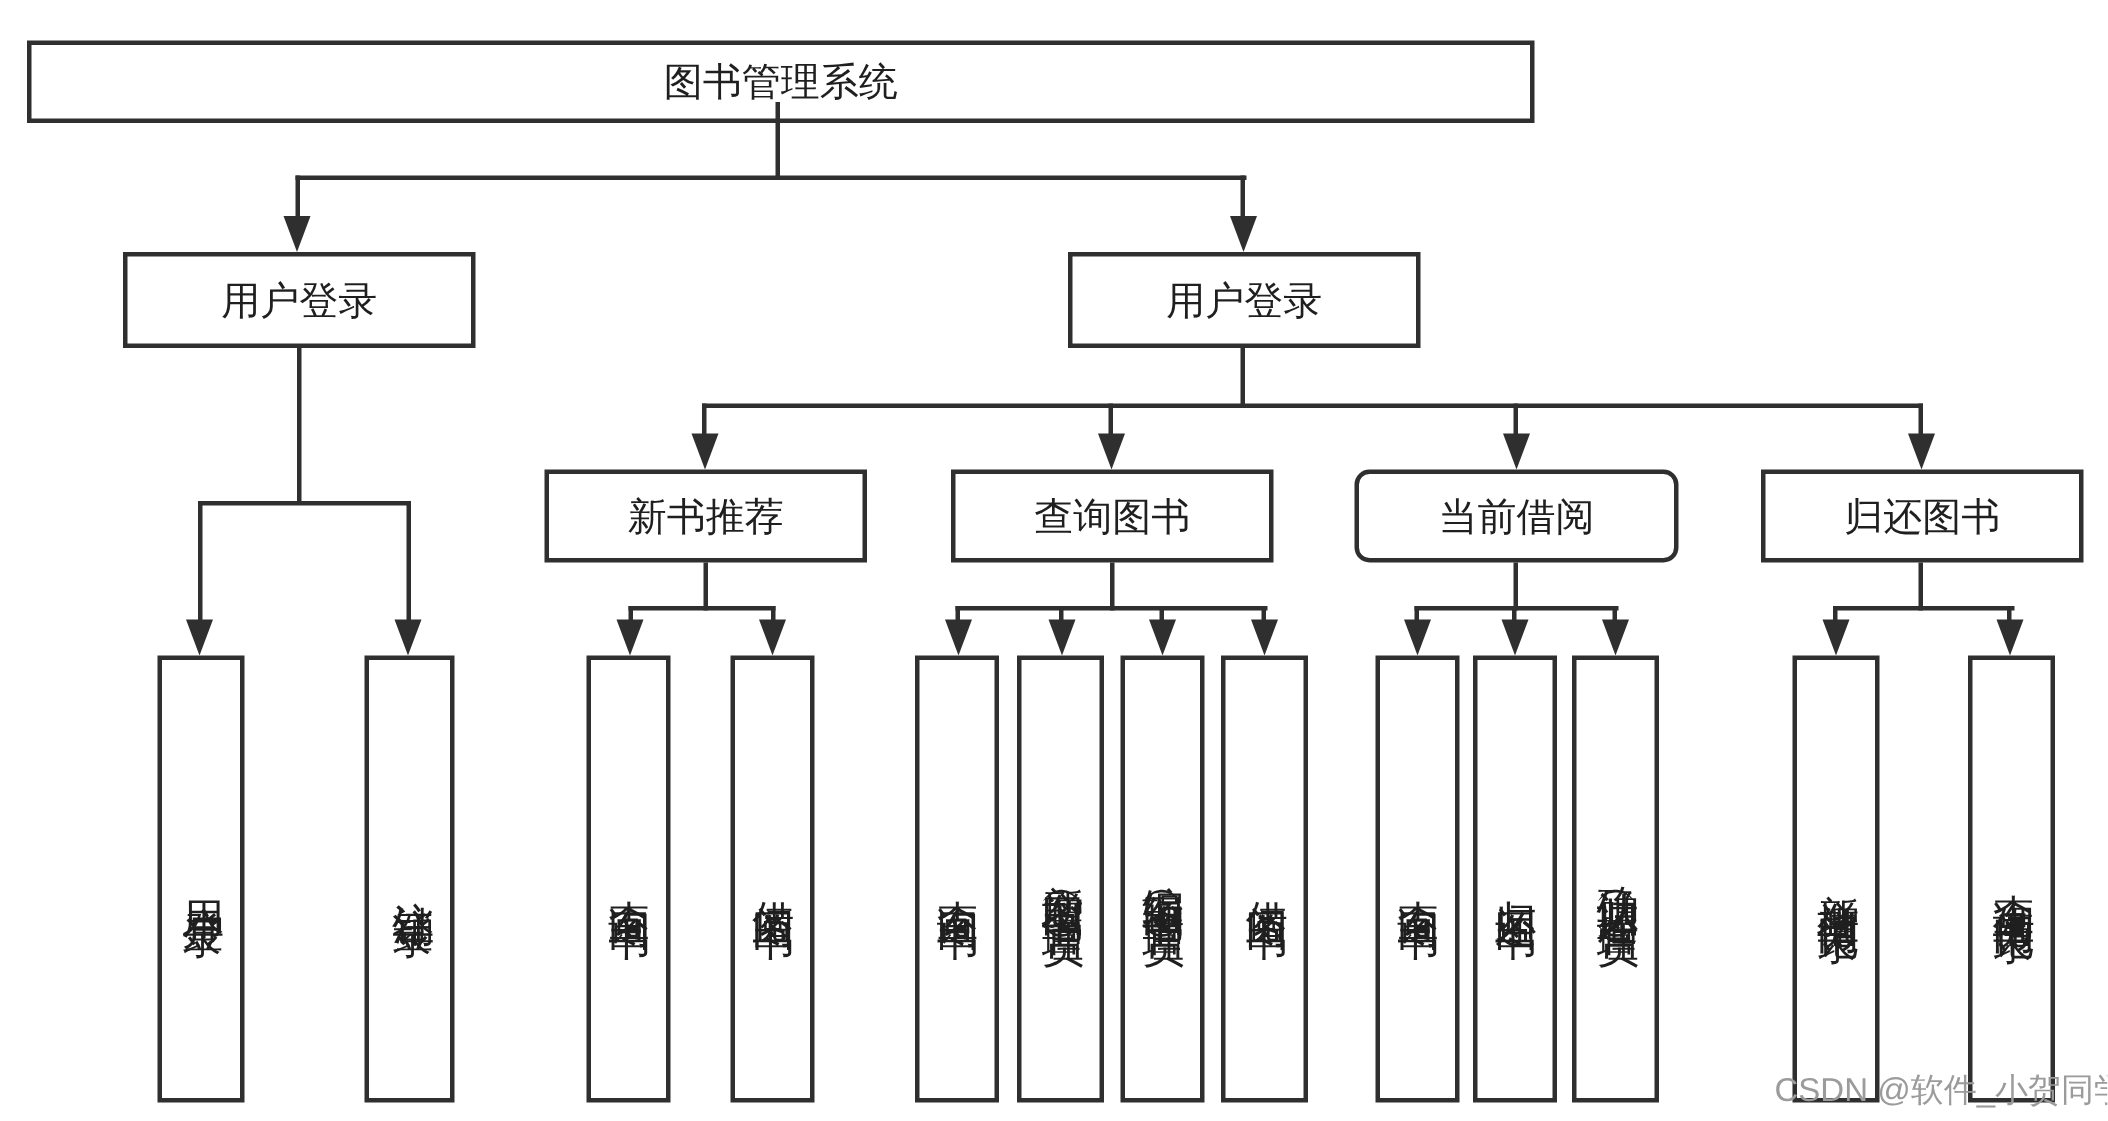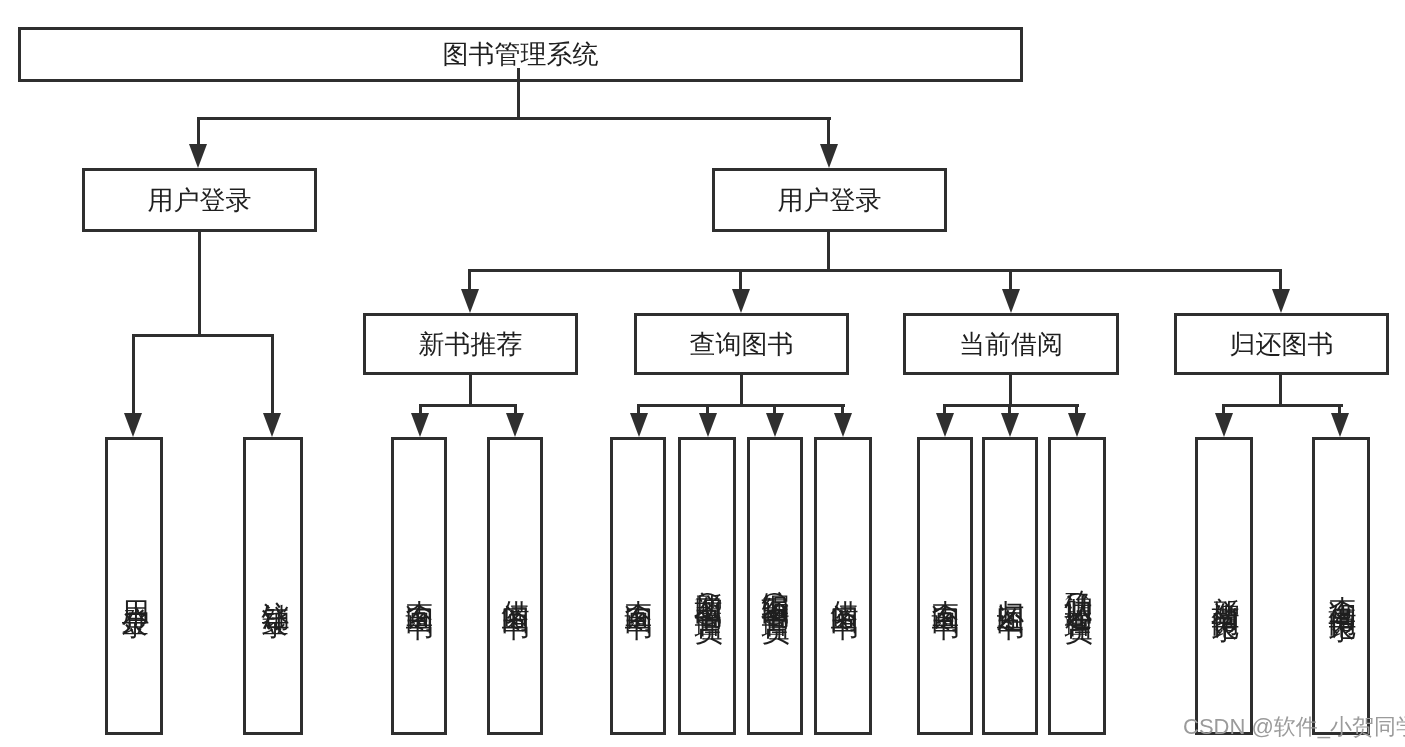--- a/index.html
+++ b/index.html
@@ -72,21 +72,21 @@
   <div class="arrow" style="left:1002px;top:289px;"></div>
   <div class="vline" style="left:1279px;top:269px;height:22px;"></div>
   <div class="arrow" style="left:1272px;top:289px;"></div>
 
   <div class="node" style="left:363px;top:313px;width:215px;height:62px;">
     <span class="h-label">新书推荐</span>
   </div>
   <div class="node" style="left:634px;top:313px;width:215px;height:62px;">
     <span class="h-label">查询图书</span>
   </div>
-  <div class="node" style="left:903px;top:313px;width:216px;height:62px;">
+  <div class="node" style="left:903px;top:313px;width:216px;height:62px;border-radius:10px;">
     <span class="h-label">当前借阅</span>
   </div>
   <div class="node" style="left:1174px;top:313px;width:215px;height:62px;">
     <span class="h-label">归还图书</span>
   </div>
 
   <div class="vline" style="left:469px;top:375px;height:32px;"></div>
   <div class="hline" style="left:419px;top:404px;width:98px;"></div>
   <div class="vline" style="left:419px;top:404px;height:12px;"></div>
   <div class="arrow" style="left:411px;top:413px;"></div>

